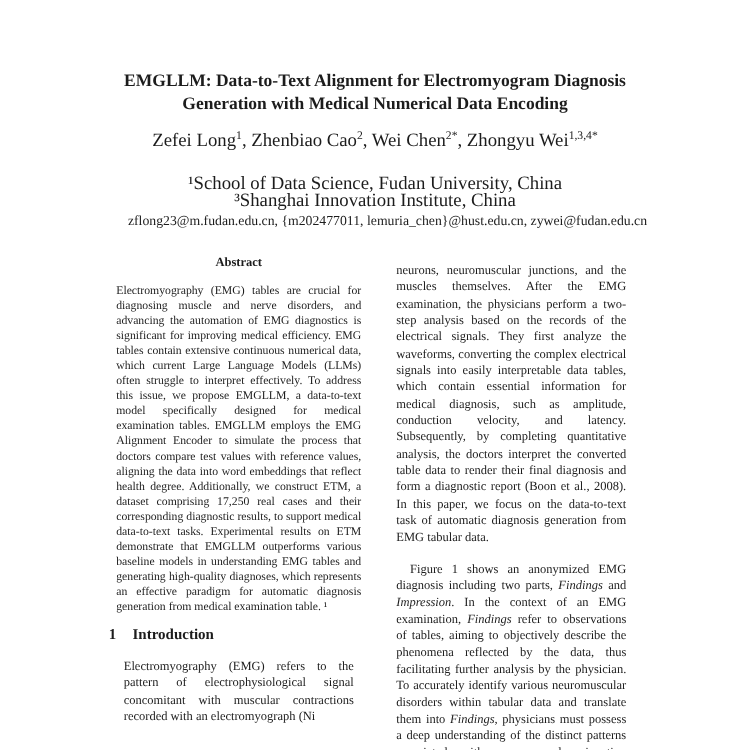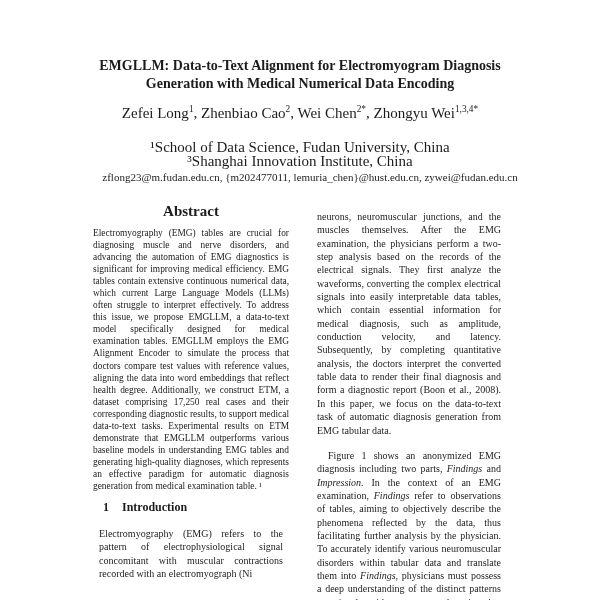--- a/index.html
+++ b/index.html
@@ -29,36 +29,36 @@
   .columns {
     display: flex;
     justify-content: space-between;
     padding: 0 87px;
     margin-top: 14px;
     text-align: justify;
   }
   .col { width: 208px; }
   .abs-heading {
     text-align: center;
-    font-size: 15px;
+    font-size: 10px;
     line-height: 14px;
     font-weight: bold;
     margin: 6px 0 9px 0;
   }
   .abstract {
     font-size: 9.4px;
     line-height: 12.05px;
     margin: 0 6px 8px 6px;
     text-align: justify;
   }
   .sec-heading {
     font-size: 12px;
     line-height: 15px;
     font-weight: bold;
-    margin: 8px 0 8px 16px;
+    margin: 8px 0 8px 0;
     text-align: left;
   }
   .sec-num { margin-right: 13px; }
   .body-par {
     font-size: 10px;
     line-height: 13.35px;
     margin: 12px;
     text-align: justify;
   }
   .par-indent { text-indent: 11px; }

